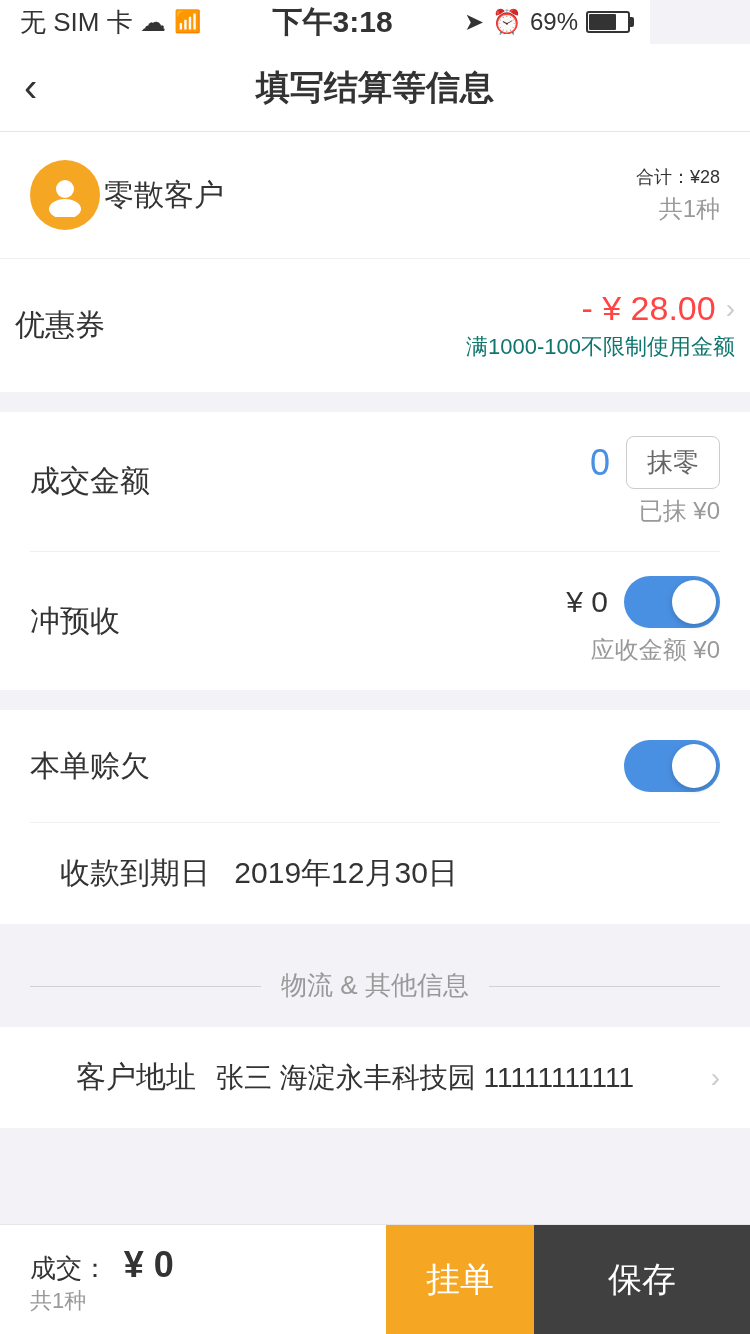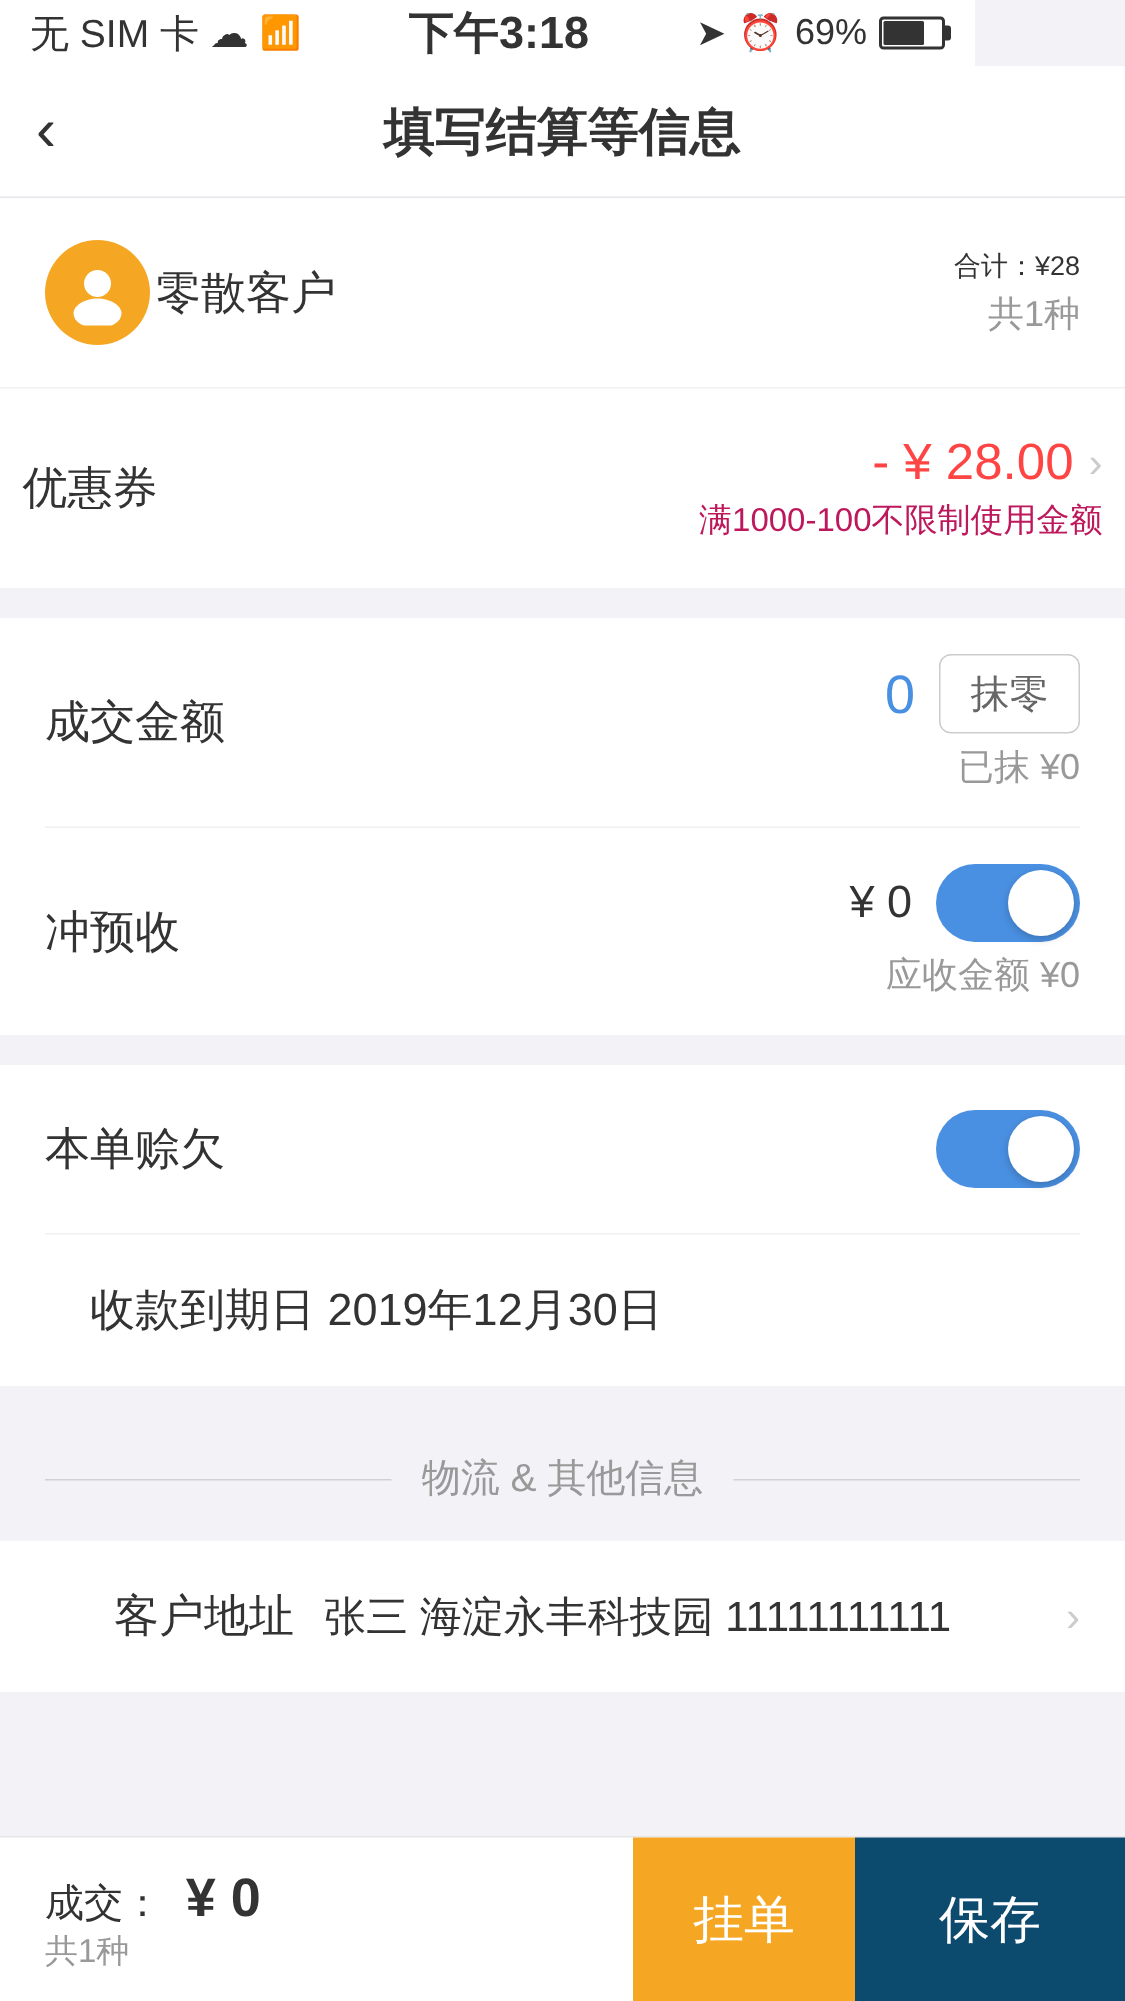--- a/index.html
+++ b/index.html
@@ -89,21 +89,21 @@
       display: flex;
       align-items: center;
       justify-content: space-between;
       padding: 30px 15px;
       background: #fff;
       border-top: 1px solid #f0f0f0;
     }
     .coupon-label { font-size: 30px; color: #333; }
     .coupon-right { display: flex; align-items: center; gap: 10px; }
     .coupon-value { color: #ff4444; font-size: 34px; font-weight: 400; text-align: center; }
-    .coupon-desc { font-size: 22px; color: #be185d; margin-top: 4px; text-align: right; }
+    .coupon-desc { font-size: 22px; color: #0f766e; margin-top: 4px; text-align: right; }
     .chevron { font-size: 28px; color: #ccc; }
 
     
     .deal-section {
       background: #fff;
       margin-bottom: 20px;
       padding: 0 30px;
     }
     .deal-row {
       display: flex;
@@ -165,21 +165,21 @@
 
     
     .duedate-row {
       background: #fff;
       padding: 30px 30px;
       font-size: 30px;
       color: #333;
       border-top: 1px solid #f0f0f0;
     }
     .duedate-label { display: inline; }
-    .duedate-value { display: inline; }
+    .duedate-value { display: inline; margin-left: 16px; }
 
     
     .logistics-header {
       background: #f2f2f7;
       text-align: center;
       padding: 24px 0;
       position: relative;
     }
     .logistics-line {
       position: absolute;
@@ -240,23 +240,23 @@
       background: #f5a623;
       display: flex;
       align-items: center;
       justify-content: center;
       font-size: 34px;
       color: #fff;
       font-weight: 500;
       cursor: pointer;
     }
     .btn-save {
-      width: 180px;
+      width: 216px;
       height: 110px;
-      background: #0c4a6e;
+      background: #404040;
       display: flex;
       align-items: center;
       justify-content: center;
       font-size: 34px;
       color: #fff;
       font-weight: 500;
       cursor: pointer;
     }
 
     

